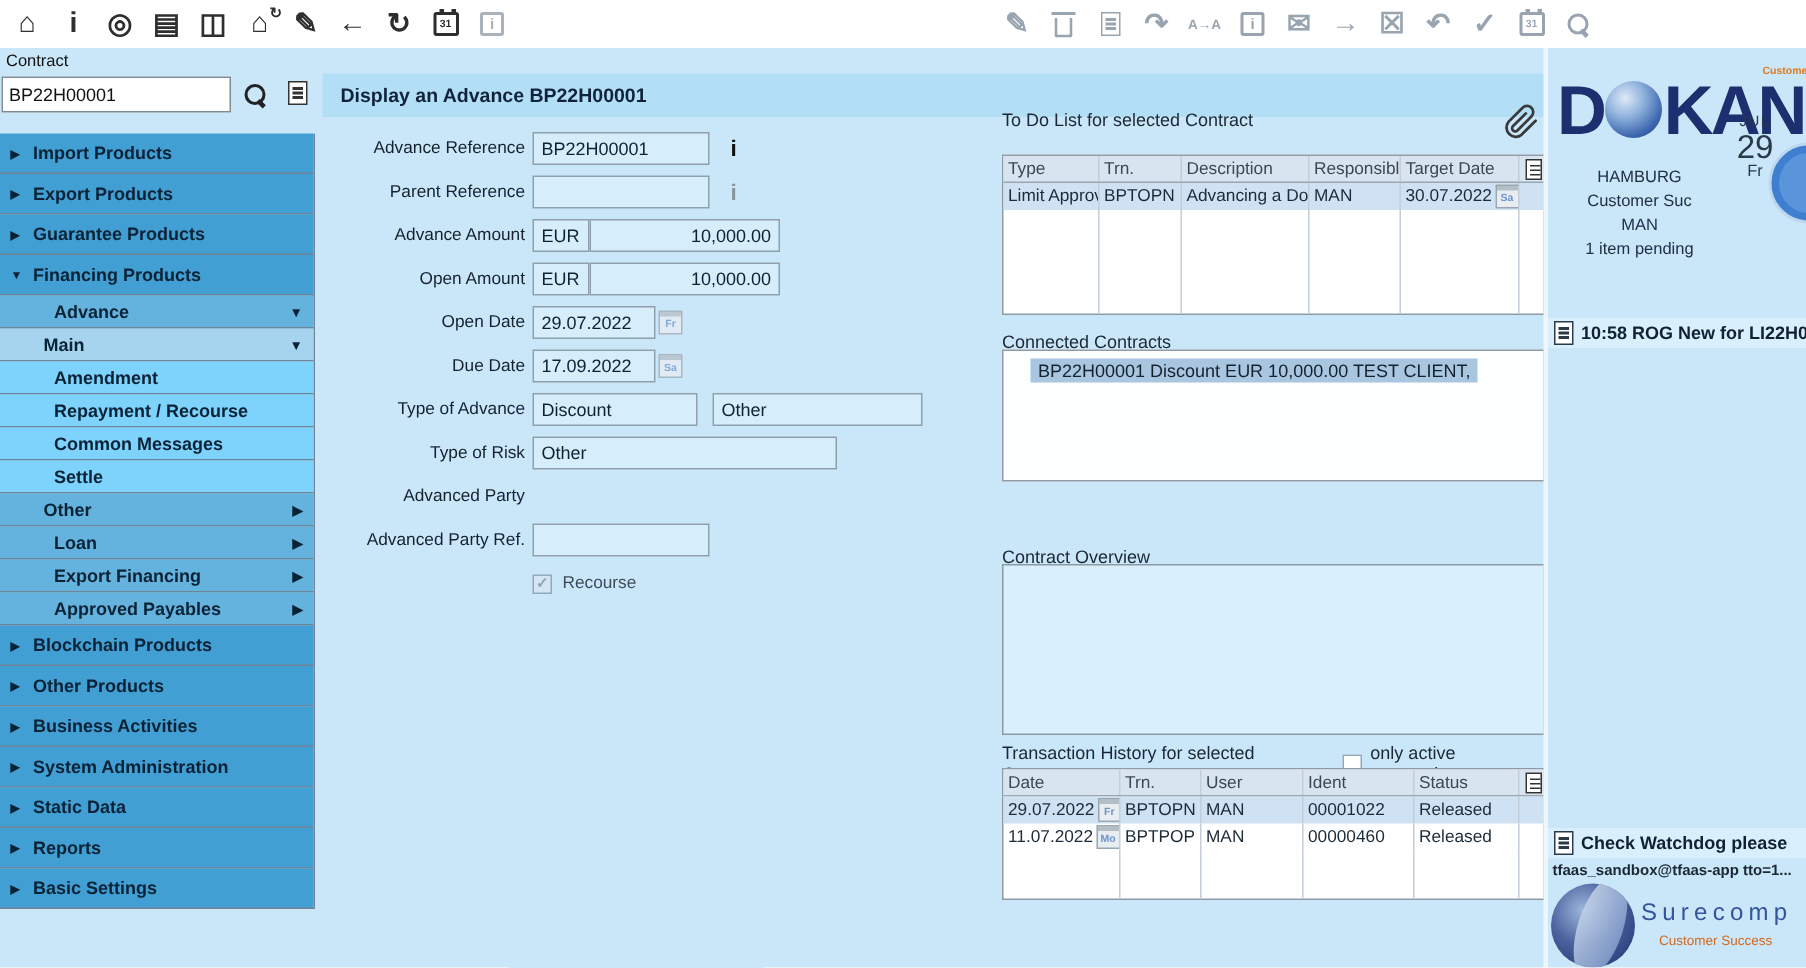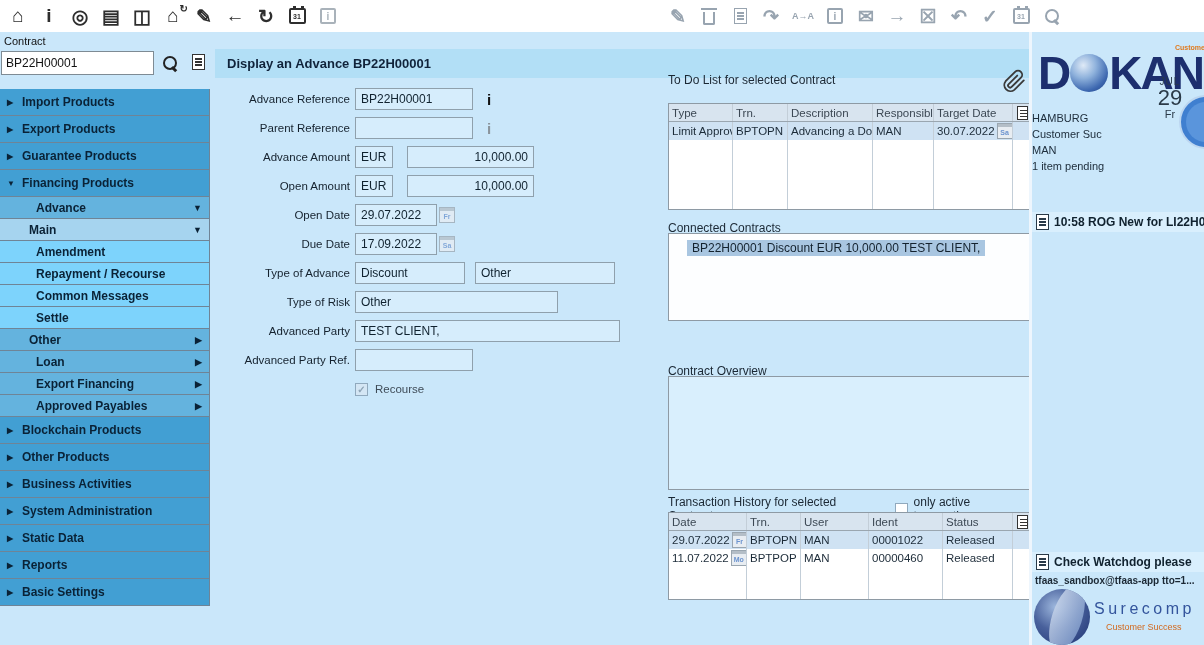--- a/index.html
+++ b/index.html
@@ -48,21 +48,21 @@
   .l4{height:22px;background:#7dd3fc;padding-left:36px}
 
   
   .form{position:absolute;left:215px;top:56px;width:450px}
   .frow{display:flex;align-items:center;height:22px;margin-bottom:7px}
   .flabel{width:135px;text-align:right;margin-right:5px;font-size:11.5px;color:#15222e;flex:none}
   .ffield{height:22px;background:#d6edfc;border:1px solid #8fa0ac;font-size:12px;color:#10222f;display:flex;align-items:center;padding:0 5px;flex:none}
   .w118{width:118px}.w38{width:38px}.w127{width:127px;justify-content:flex-end}
   .w82{width:82px}.w110{width:110px}.w140{width:140px;margin-left:10px}
   .w203{width:203px}.w265{width:265px}
-  .gap14{margin-left:14px}
+  .gap14{}
   .iinfo{margin-left:14px;font-size:15px;font-weight:900;color:#111}
   .iinfo.gray{color:#8a949c}
   .minical{display:inline-block;width:16px;height:16px;margin-left:2px;background:#e8edf2 linear-gradient(#b4bec7,#b4bec7) top/100% 3px no-repeat;border:1px solid #9aa6b0;color:#6b93cf;font:700 7px/18px "Liberation Sans",sans-serif;text-align:center;flex:none}
   .minical.dim{opacity:.75}
   .cbrow{margin-top:4px}
   .cb{width:13px;height:13px;border:1px solid #90a9bd;background:#fff;flex:none}
   .cb.dis{background:#d4e6f4;color:#8ea4b6;font:700 10px/11px "Liberation Sans",sans-serif;text-align:center}
   .cblabel{margin-left:7px;font-size:11.5px;color:#3f4c58}
 
   
@@ -85,21 +85,21 @@
   .histhead{position:absolute;display:flex;align-items:center;font-size:12px;color:#1b2834}
   .histhead .cb{margin-left:24px;margin-right:6px}
   .clip{position:absolute}
   .divider{position:absolute;left:1029px;top:0;width:3px;height:613px;background:#eef6fd}
 
   
   .rp{position:absolute;left:1032px;top:32px;width:172px;height:613px;background:#cae7fa;overflow:hidden}
   .doka{position:absolute;left:6px;top:14px;display:flex;align-items:center;font-weight:900;font-size:46px;letter-spacing:-2px;color:#1d2f6e;white-space:nowrap}
   .globe{width:38px;height:38px;border-radius:50%;background:radial-gradient(circle at 35% 30%,#dfeaf7 0%,#8fb2dc 35%,#3d68b0 70%,#1d3a7c 100%);margin:0 1px;flex:none}
   .brandtag{position:absolute;left:143px;top:12px;font-size:7px;color:#e07a1e;font-weight:700;white-space:nowrap}
-  .uinfo{position:absolute;left:0;top:78px;width:122px;font-size:11px;color:#20303e;line-height:16px}
+  .uinfo{position:absolute;left:0;top:78px;width:122px;text-align:center;font-size:11px;color:#20303e;line-height:16px}
   .rcal{position:absolute;left:116px;top:44px;width:44px;text-align:center;color:#2a3a48}
   .rcal .m{font-size:10px;letter-spacing:1px}
   .rcal .d{font-size:22px;line-height:21px}
   .rcal .w{font-size:11px}
   .clock{position:absolute;left:146px;top:62px}
   .rrow{position:absolute;left:0;width:172px;height:20px;background:#d9effd;display:flex;align-items:center;gap:5px;padding-left:4px;font-size:12px;font-weight:700;color:#10222f;white-space:nowrap;cursor:pointer}
   .rrow .page-ic{flex:none;color:#2a3a48}
   .env{position:absolute;left:3px;top:543px;font-size:10px;font-weight:700;color:#1b2834;white-space:nowrap}
   .sglobe{position:absolute;left:2px;top:557px;width:56px;height:56px;border-radius:50%;background:radial-gradient(circle at 38% 32%,#9db7dd 0%,#49619c 45%,#1d3270 100%);overflow:hidden}
   .sglobe::after{content:"";position:absolute;left:18px;top:-6px;width:30px;height:70px;background:linear-gradient(100deg,#cdd9ec,#7e9bcb);border-radius:50%;transform:rotate(18deg);opacity:.85}
@@ -292,21 +292,20 @@
           <span class="flabel">Type of Advance</span>
           <div class="ffield w110">Discount</div>
           <div class="ffield w140">Other</div>
         </div>
       <div class="frow">
           <span class="flabel">Type of Risk</span>
           <div class="ffield w203">Other</div>
         </div>
       <div class="frow">
           <span class="flabel">Advanced Party</span>
-          <div class="ffield w265">TEST CLIENT,</div>
         </div>
       <div class="frow">
           <span class="flabel">Advanced Party Ref.</span>
           <div class="ffield w118"></div>
         </div>
       <div class="frow cbrow">
           <span class="flabel"></span>
           <span class="cb dis">✓</span>
           <span class="cblabel">Recourse</span>
         </div>

